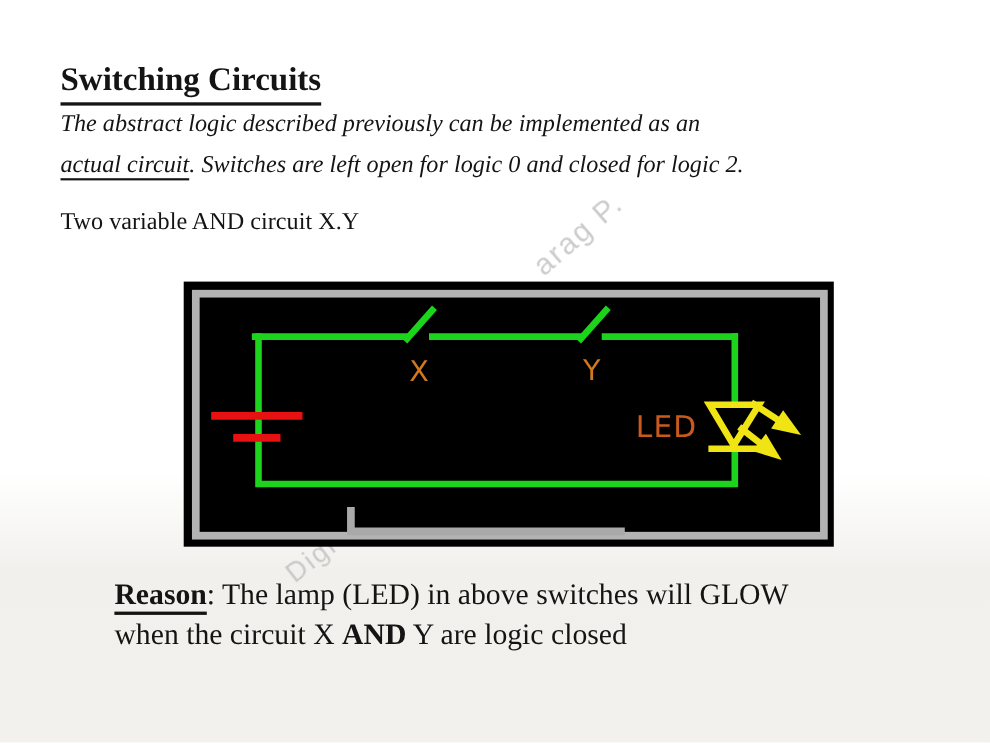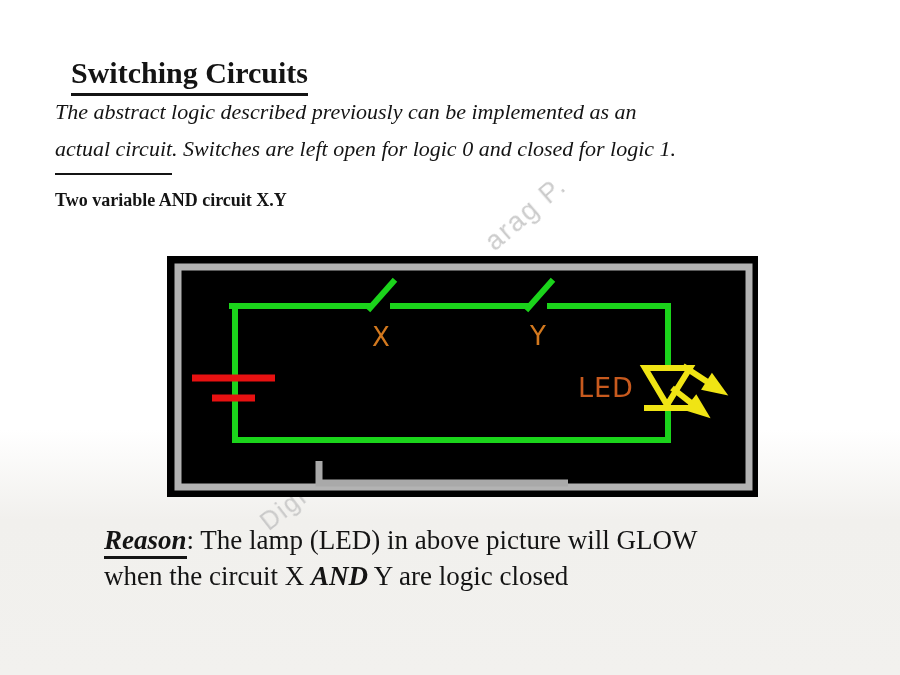--- a/index.html
+++ b/index.html
@@ -4,31 +4,31 @@
 <style>
   html,body{margin:0;padding:0;}
   body{
     width:900px;height:675px;position:relative;overflow:hidden;
     background:linear-gradient(180deg,#ffffff 0px,#ffffff 430px,#f1f0ed 520px,#f2f1ee 675px);
     font-family:"Liberation Serif", serif;
     color:#141414;
   }
   .page-title{
     position:absolute;left:55px;top:54px;
-    font-size:30px;font-weight:bold;line-height:37px;white-space:nowrap;margin-left:16px;
+    font-size:30px;font-weight:bold;line-height:37px;white-space:nowrap;
   }
   .page-title .u{display:inline-block;border-bottom:3px solid #141414;padding-bottom:2px;}
   .intro{
     position:absolute;left:55px;top:93px;width:760px;
     font-size:22px;line-height:37px;white-space:nowrap;font-style:italic;
   }
-  .intro .u{border-bottom:2px solid #141414;padding-bottom:12px;}
+  .intro .u{border-bottom:2px solid #141414;padding-bottom:1px;}
   .section-heading{
     position:absolute;left:55px;top:183px;
-    font-size:18px;font-weight:bold;line-height:35px;white-space:nowrap;
+    font-size:22px;font-weight:normal;line-height:35px;white-space:nowrap;
   }
   .figure{
     position:absolute;left:167px;top:256px;width:591px;height:241px;
     background:var(--background,#000);
   }
   .figure svg{display:block;}
   .frame{stroke:var(--frame_gray,#b3b3b3);stroke-width:7;fill:none;}
   .ground{stroke:var(--ground_gray,#a9a9a9);stroke-width:7;fill:none;}
   .wire{stroke:var(--wire,#1bd41b);stroke-width:6;fill:none;stroke-linecap:square;}
   .battery{stroke:var(--battery,#e81111);stroke-width:7;stroke-linecap:butt;}
@@ -36,38 +36,38 @@
   .led-line{stroke:var(--led_symbol,#f0e414);stroke-width:6;}
   .arrow line{stroke:var(--led_symbol,#f0e414);stroke-width:6;}
   .arrow polygon{fill:var(--led_symbol,#f0e414);}
   .switch-label{fill:var(--label_orange,#d2781e);font-family:"DejaVu Sans",sans-serif;font-size:26px;}
   .led-label{fill:var(--led_label,#c85a1e);font-family:"DejaVu Sans",sans-serif;font-size:27px;letter-spacing:1px;}
   .reason{
     position:absolute;left:104px;top:522px;width:720px;
     font-size:27px;line-height:36px;white-space:nowrap;
   }
   .reason .u{border-bottom:3px solid #141414;padding-bottom:1px;}
-  .b{font-weight:bold;font-style:italic;}
+  .b{font-weight:bold;}
   .watermark{
     position:absolute;color:#c3c3c3;font-family:"Liberation Sans",sans-serif;
     white-space:nowrap;filter:blur(0.5px);opacity:0.85;letter-spacing:2px;
   }
   .wm-top{left:500px;top:226px;height:32px;font-size:27px;transform:rotate(-41deg);transform-origin:0 100%;}
   .wm-bottom{left:273px;top:507px;height:30px;font-size:25px;transform:rotate(-38deg);transform-origin:0 100%;}
 </style>
 </head>
 <body>
 
 <div class="page-title">
   <span class="u">Switching Circuits</span>
 </div>
 
 <div class="intro">
   <div><span>The abstract logic described previously can be implemented as an</span></div>
-  <div><span class="u">actual circuit</span><span>. Switches are left open for logic 0 and closed for logic 1.</span></div>
+  <div><span class="u">actual circuit</span><span>. Switches are left open for logic 0 and closed for logic 2.</span></div>
 </div>
 
 <div class="section-heading">Two variable AND circuit X.Y</div>
 
 <div class="watermark wm-top">arag P.</div>
 <div class="watermark wm-bottom">Digi</div>
 
 <div class="figure">
   <svg width="591" height="241" viewBox="0 0 591 241">
 
@@ -103,15 +103,15 @@
       </g>
       <g class="arrow" transform="translate(505,132) rotate(38)">
         <line x1="0" y1="0" x2="27" y2="0"></line>
         <polygon points="23,-10 49,0 23,10"></polygon>
       </g>
     </g>
   </svg>
 </div>
 
 <div class="reason">
-  <div><span class="u b">Reason</span><span>: The lamp (LED) in above picture will GLOW</span></div>
+  <div><span class="u b">Reason</span><span>: The lamp (LED) in above switches will GLOW</span></div>
   <div><span>when the circuit X </span><span class="b">AND</span><span> Y are logic closed</span></div>
 </div>
 
 </body></html>

